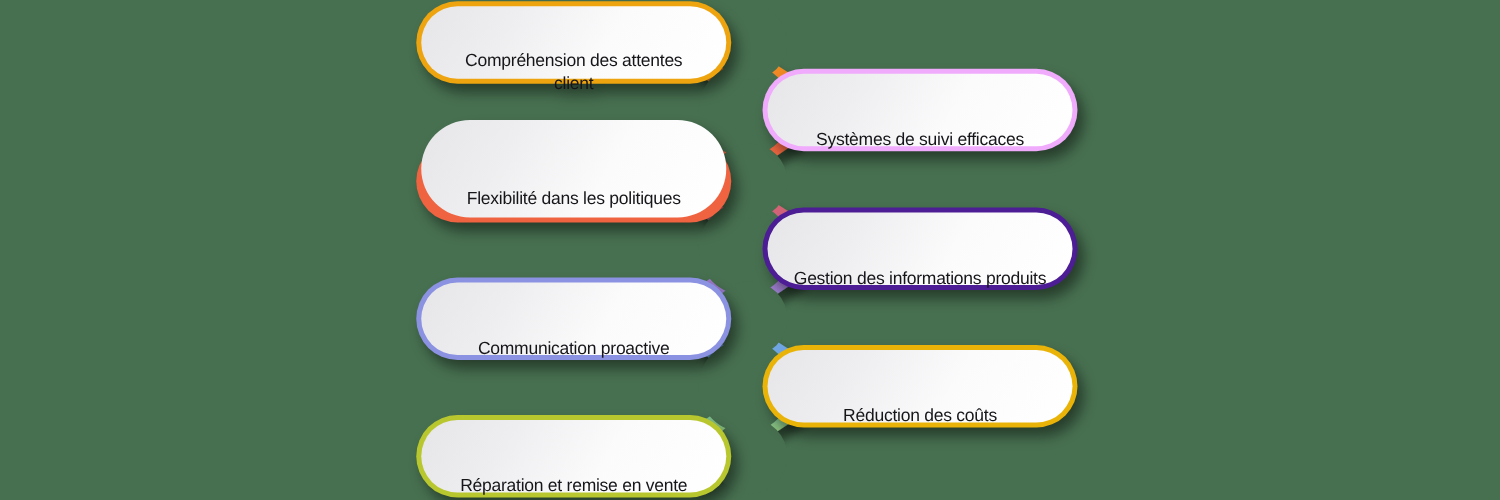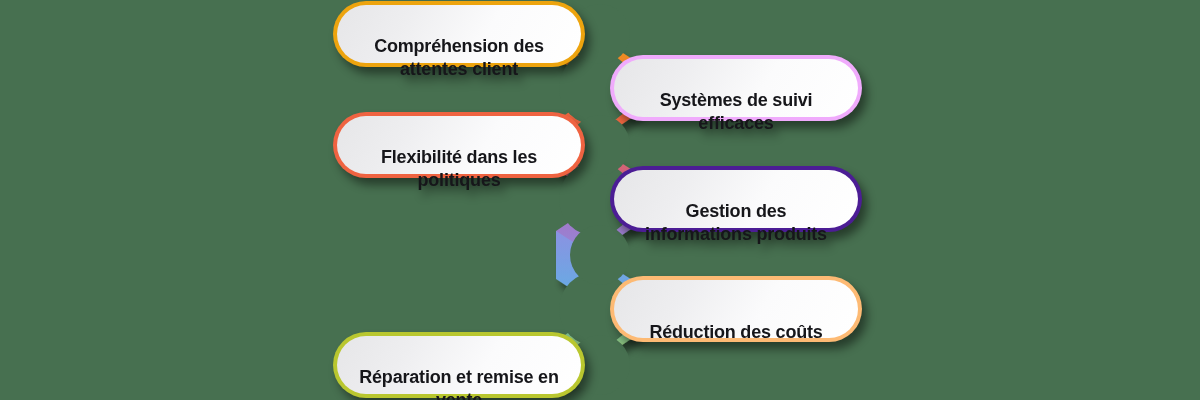--- a/index.html
+++ b/index.html
@@ -45,22 +45,22 @@
     border-radius: 999px;
     background: linear-gradient(120deg, #e6e6e8 0%, #eeeef0 28%, #fbfbfc 60%, #ffffff 100%);
     display: flex;
     align-items: center;
     justify-content: center;
     text-align: center;
     padding: 6px 18px;
     box-sizing: border-box;
   }
   .node-label {
-    font-size: 18px;
-    font-weight: bold;
+    font-size: 14px;
+    font-weight: normal;
     line-height: 1.28;
     color: #16161a;
     letter-spacing: -0.2px;
     margin-top: 48px;
   }
 
   
   .col-left  { left: 333px; width: 252px; }
   
   .col-right { left: 610px; width: 252px; }
@@ -141,34 +141,39 @@
       <span class="node-label">Compréhension des attentes client</span>
     </div>
   </div>
 
   <div class="node col-right n2" style="background:#f0abfc;">
     <div class="node-inner">
       <span class="node-label">Systèmes de suivi efficaces</span>
     </div>
   </div>
 
-  <div class="node col-left n3" style="background:#EF6341;">
+  <div class="node col-left n3" style="background:#EF6341;align-items:flex-end;">
     <div class="node-inner">
       <span class="node-label">Flexibilité dans les politiques</span>
     </div>
   </div>
 
   <div class="node col-right n4" style="background:#4c1d95;">
     <div class="node-inner">
       <span class="node-label">Gestion des informations produits</span>
     </div>
   </div>
 
+  <div class="node col-left n5" style="background:#8B92E2;">
+    <div class="node-inner">
+      <span class="node-label">Communication proactive</span>
+    </div>
+  </div>
 
-  <div class="node col-right n6" style="background:#fdba74;">
+  <div class="node col-right n6" style="background:#eab308;">
     <div class="node-inner">
       <span class="node-label">Réduction des coûts</span>
     </div>
   </div>
 
   <div class="node col-left n7" style="background:#B9C72F;">
     <div class="node-inner">
       <span class="node-label">Réparation et remise en vente</span>
     </div>
   </div>

